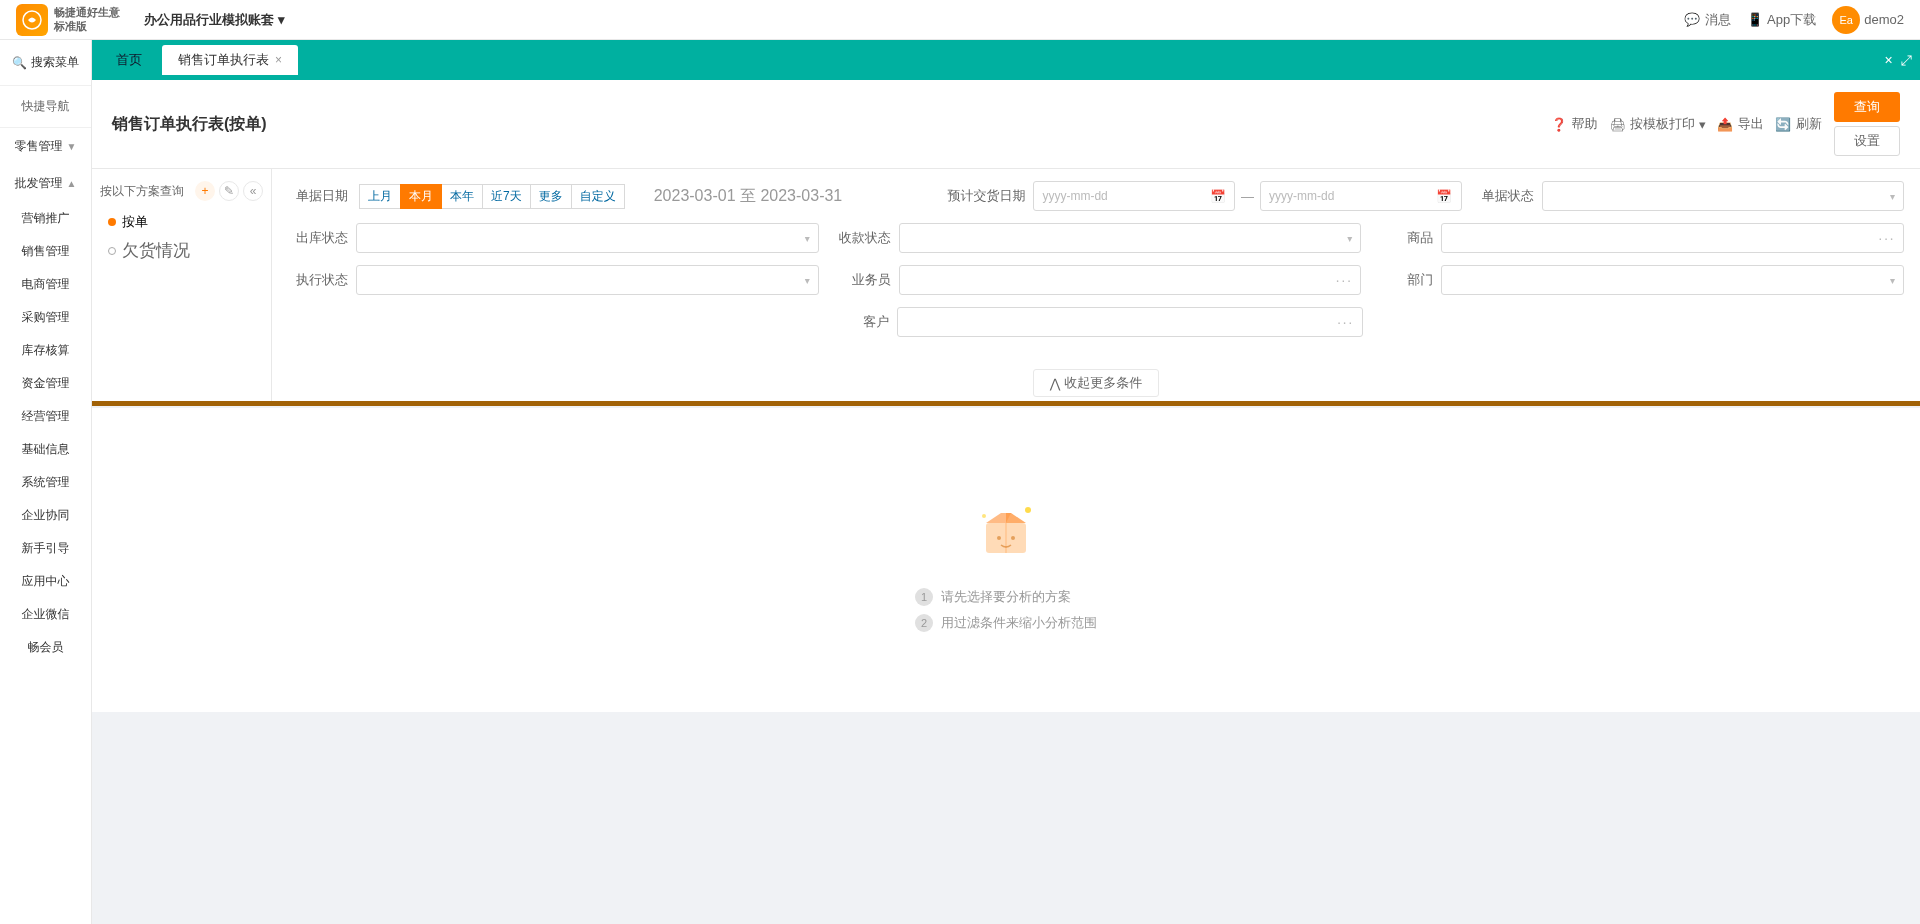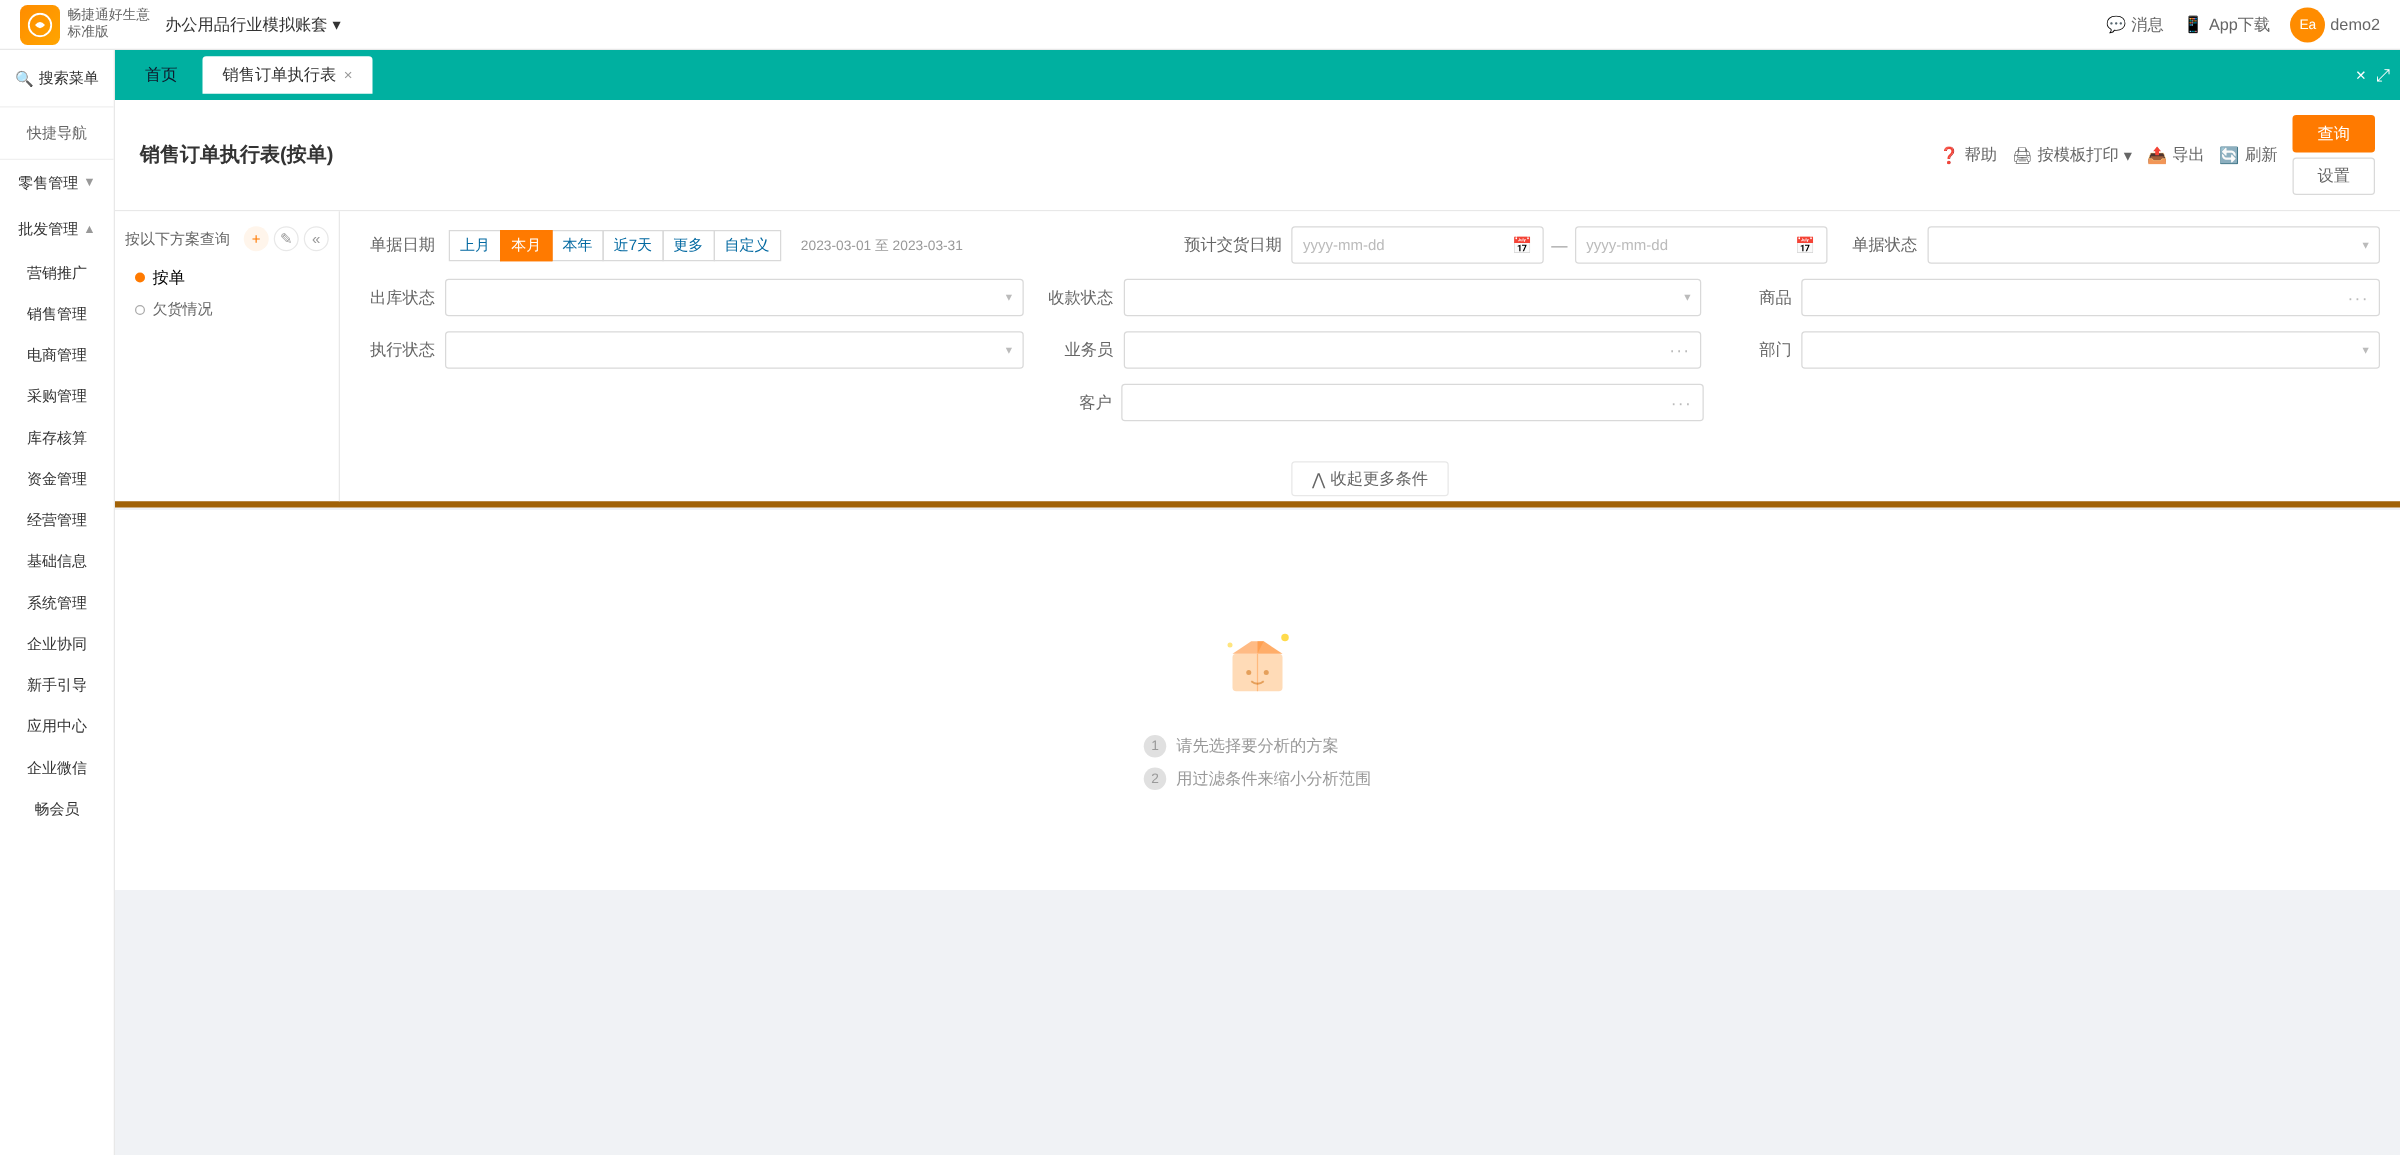--- a/index.html
+++ b/index.html
@@ -9,21 +9,21 @@
     .top-bar {
       height: 40px;
       background: #fff;
       display: flex;
       align-items: center;
       padding: 0 16px;
       border-bottom: 1px solid #e8e8e8;
       justify-content: space-between;
       flex-shrink: 0;
     }
-    .top-bar-left { display: flex; align-items: center; gap: 4px; }
+    .top-bar-left { display: flex; align-items: center; gap: 16px; font-weight: bold; }
     .logo-area { display: flex; align-items: center; gap: 6px; }
     .logo-icon {
       width: 32px; height: 32px;
       background: linear-gradient(135deg, #ff8c00, #ffa500);
       border-radius: 6px;
       display: flex; align-items: center; justify-content: center;
       color: white; font-size: 10px; font-weight: bold;
     }
     .logo-text { font-size: 11px; color: #666; line-height: 1.2; }
     .app-dropdown { display: flex; align-items: center; gap: 4px; cursor: pointer; padding: 4px 8px; color: #333; font-size: 13px; }
@@ -215,21 +215,21 @@
       border-radius: 50%;
       background: #ff7a00;
     }
     .scheme-item2 {
       display: flex;
       align-items: center;
       gap: 6px;
       padding: 4px 8px;
       border-radius: 3px;
       cursor: pointer;
-      font-size: 12px;
+      font-size: 17px;
       color: #666;
     }
     .scheme-item2 .dot2 {
       width: 8px; height: 8px;
       border-radius: 50%;
       border: 1px solid #aaa;
     }
 
     
     .filter-conditions {
@@ -304,23 +304,23 @@
       border: 1px solid #d9d9d9;
       margin-left: -1px;
     }
     .date-opt.active {
       background: #ff7a00;
       color: white;
       border-color: #ff7a00;
       z-index: 1;
     }
     .date-range-text {
-      font-size: 11px;
+      font-size: 16px;
       color: #999;
-      margin-left: 8px;
+      margin-left: 21px;
       white-space: nowrap;
     }
 
     
     .status-select {
       flex: 1;
       height: 30px;
       border: 1px solid #d9d9d9;
       border-radius: 3px;
       padding: 0 8px;

